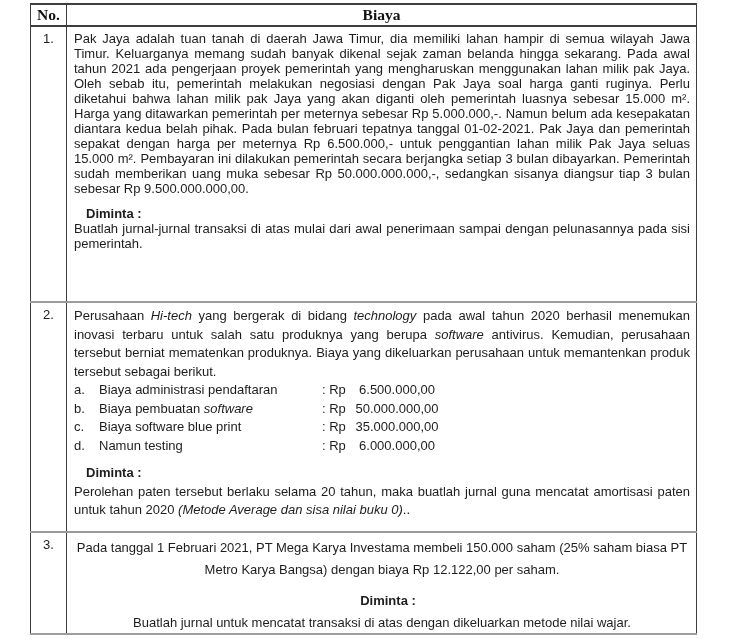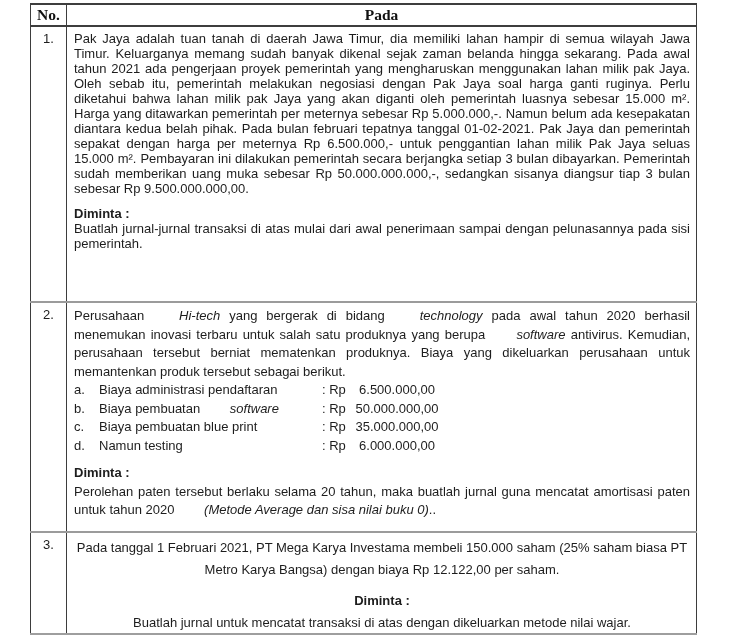--- a/index.html
+++ b/index.html
@@ -52,22 +52,22 @@
   }
   .cellbox{overflow:hidden;}
   .r1 .cellbox{height:270px;}
   .r2 .cellbox{height:224px;}
   .r3 .cellbox{height:96px;}
   .para{margin:0;}
   .justify{text-align:justify;}
   .r1 .para{line-height:15px;}
   .r2 .para{line-height:18.5px;}
   .r3 .para{line-height:22px;text-align:center;}
-  .it{font-style:italic;margin-left:26px;}
-  .bd{font-weight:700;}
+  .it{font-style:italic;}
+  .bd{font-weight:700;margin-left:12px;}
   .blank{height:9px;}
   .r1 .blank{height:10px;}
   .cost-list{margin:0;}
   .li{display:flex;line-height:18.5px;}
   .li-marker{width:25px;flex:none;}
   .li-label{width:214px;flex:none;}
   .li-colon{width:31px;flex:none;margin-left:9px;}
   .li-amount{width:88px;flex:none;text-align:center;}
 </style>
 </head>
@@ -75,21 +75,21 @@
 
 <div class="page">
   <table class="question-table">
     <colgroup>
       <col class="col-no">
       <col class="col-soal">
     </colgroup>
     <thead>
       <tr>
         <th>No.</th>
-        <th>Pada</th>
+        <th>Biaya</th>
       </tr>
     </thead>
     <tbody>
         <tr class="qrow r1">
           <td class="no-cell">1.</td>
           <td class="soal-cell">
             <div class="cellbox">
               <p class="para justify"><span class="">Pak Jaya adalah tuan tanah di daerah Jawa Timur, dia memiliki lahan hampir di semua wilayah Jawa Timur. Keluarganya memang sudah banyak dikenal sejak zaman belanda hingga sekarang. Pada awal tahun 2021 ada pengerjaan proyek pemerintah yang mengharuskan menggunakan lahan milik pak Jaya. Oleh sebab itu, pemerintah melakukan negosiasi dengan Pak Jaya soal harga ganti ruginya. Perlu diketahui bahwa lahan milik pak Jaya yang akan diganti oleh pemerintah luasnya sebesar 15.000 m². Harga yang ditawarkan pemerintah per meternya sebesar Rp 5.000.000,-. Namun belum ada kesepakatan diantara kedua belah pihak. Pada bulan februari tepatnya tanggal 01-02-2021. Pak Jaya dan pemerintah sepakat dengan harga per meternya Rp 6.500.000,- untuk penggantian lahan milik Pak Jaya seluas 15.000 m². Pembayaran ini dilakukan pemerintah secara berjangka setiap 3 bulan dibayarkan. Pemerintah sudah memberikan uang muka sebesar Rp 50.000.000.000,-, sedangkan sisanya diangsur tiap 3 bulan sebesar Rp 9.500.000.000,00.</span></p>
               <div class="blank"></div>
               <p class="para"><span class="bd">Diminta :</span></p>
@@ -110,21 +110,21 @@
                   <span class="li-amount">6.500.000,00</span>
                 </div>
                 <div class="li">
                   <span class="li-marker">b.</span>
                   <span class="li-label"><span class="">Biaya pembuatan </span><span class="it">software</span></span>
                   <span class="li-colon">: Rp</span>
                   <span class="li-amount">50.000.000,00</span>
                 </div>
                 <div class="li">
                   <span class="li-marker">c.</span>
-                  <span class="li-label"><span class="">Biaya pembuatan blue print</span></span>
+                  <span class="li-label"><span class="">Biaya software blue print</span></span>
                   <span class="li-colon">: Rp</span>
                   <span class="li-amount">35.000.000,00</span>
                 </div>
                 <div class="li">
                   <span class="li-marker">d.</span>
                   <span class="li-label"><span class="">Namun testing</span></span>
                   <span class="li-colon">: Rp</span>
                   <span class="li-amount">6.000.000,00</span>
                 </div>
               </div>

